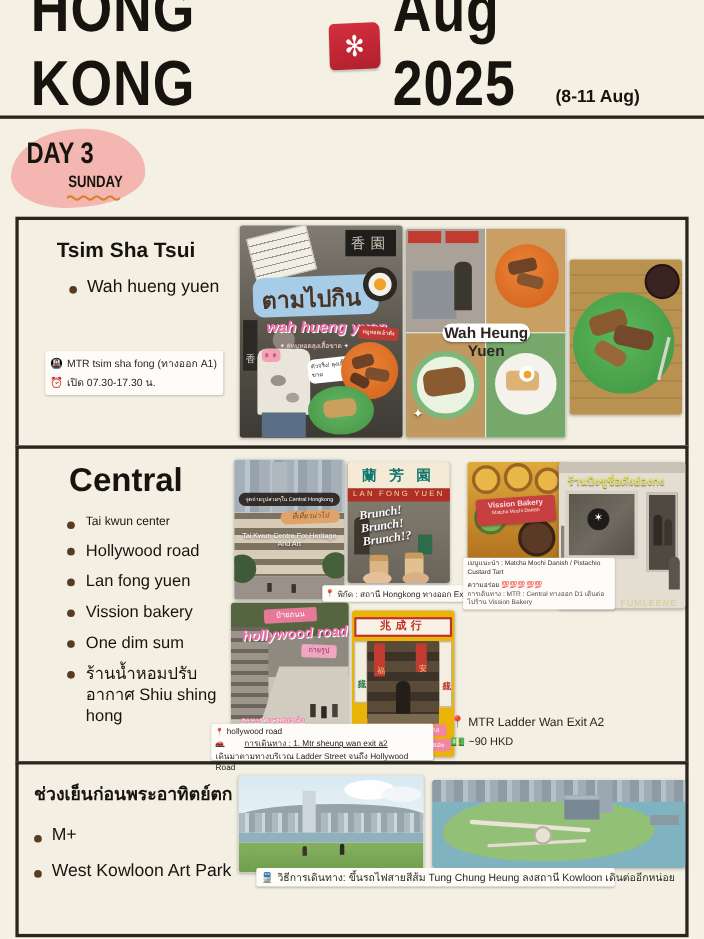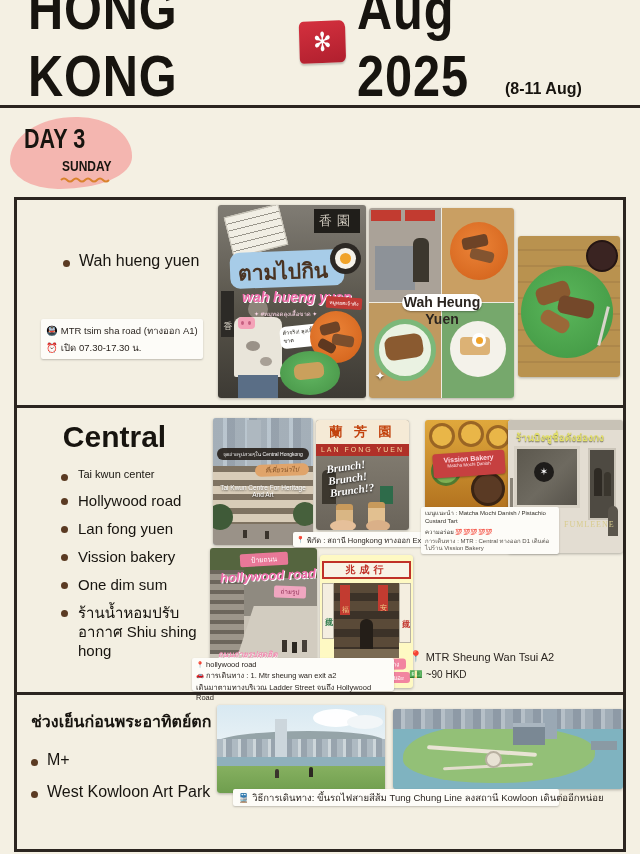--- a/index.html
+++ b/index.html
@@ -38,26 +38,27 @@
   <div class="abs" style="left:10px;top:117px;width:122px;height:72px;background:#f4b6b0;border-radius:55% 45% 60% 40% / 62% 55% 45% 40%;"></div>
   <div class="abs" style="left:24px;top:124px;font-size:27px;font-weight:bold;color:#17140f;"><span class="squeeze">DAY 3</span></div>
   <div class="abs" style="left:62px;top:157px;font-size:15px;font-weight:bold;color:#17140f;"><span class="squeeze">SUNDAY</span></div>
   <svg class="abs" style="left:60px;top:176px;" width="50" height="8" viewBox="0 0 50 8">
     <path d="M1 4 Q 4 1 7 4 T 13 4 T 19 4 T 25 4 T 31 4 T 37 4 T 43 4 T 49 4" stroke="#d9822b" stroke-width="2" fill="none"></path>
   </svg>
 
   <div class="abs" style="left:14px;top:197px;width:612px;height:657px;">
 
     <div class="box" style="top:0;height:211px;">
+      <div class="abs sec-title" style="left:0;top:18px;width:195px;font-size:19px;">Tsim Sha Tsui</div>
       <div class="dot" style="left:46px;top:60px;width:7px;height:7px;"></div>
       <div class="abs hand" style="left:62px;top:52px;font-size:16px;">Wah hueng yuen</div>
       <div class="cap" style="left:24px;top:119px;width:152px;padding:4px 5px;">
         <div style="font-size:9.5px;display:flex;gap:3px;align-items:center;">
           <span>🚇</span>
-          <span>MTR tsim sha road (ทางออก A1)</span>
+          <span>MTR tsim sha fong (ทางออก A1)</span>
         </div>
         <div style="font-size:9.5px;display:flex;gap:3px;align-items:center;margin-top:2px;">
           <span>⏰</span>
           <span>เปิด 07.30-17.30 น.</span>
         </div>
       </div>
 
       <div class="ph" style="left:201px;top:5px;width:148px;height:193px;background:linear-gradient(180deg,#807c74,#575349 55%,#3d3a34);">
         <div class="abs" style="left:96px;top:4px;width:46px;height:24px;background:#201e1a;color:#d2ccc0;font-size:13px;letter-spacing:5px;text-align:center;line-height:24px;">香園</div>
         <div class="abs" style="left:3px;top:86px;width:13px;height:46px;background:#2c2a26;color:#d8d2c6;font-size:9px;writing-mode:vertical-rl;text-align:center;">香</div>
@@ -165,21 +166,21 @@
         <span class="abs c" style="left:-6px;top:86px;width:26px;height:26px;background:#3f5a38;"></span>
         <span class="abs c" style="left:80px;top:84px;width:24px;height:24px;background:#46603c;"></span>
         <span class="abs" style="left:30px;top:112px;width:4px;height:8px;background:#3a342c;"></span>
         <span class="abs" style="left:52px;top:113px;width:4px;height:8px;background:#3a342c;"></span>
         <span class="abs" style="left:4px;top:30px;width:92px;height:12px;background:rgba(40,34,28,.92);border-radius:7px;color:#fff;font-size:5px;text-align:center;line-height:12px;">จุดถ่ายรูปสวยๆใน Central Hongkong</span>
         <span class="abs" style="left:42px;top:46px;width:54px;height:12px;background:#e0a46a;border-radius:6px;color:#7a4a20;font-size:6.5px;font-style:italic;text-align:center;line-height:12px;transform:rotate(-2deg);">ที่เที่ยวน่าไป</span>
         <span class="abs whiteovl" style="left:6px;top:66px;width:88px;font-size:6.5px;text-align:center;">Tai Kwun Centre For Heritage And Art</span>
       </div>
 
       <div class="ph" style="left:299px;top:12px;width:93px;height:110px;background:linear-gradient(180deg,#8a8478,#6a645a);">
-        <span class="abs" style="left:0;top:0;width:93px;height:24px;background:#f5ead6;color:#c2410c;font-size:13px;font-weight:bold;letter-spacing:4px;text-align:center;line-height:24px;">蘭 芳 園</span>
+        <span class="abs" style="left:0;top:0;width:93px;height:24px;background:#f5ead6;color:#0f766e;font-size:13px;font-weight:bold;letter-spacing:4px;text-align:center;line-height:24px;">蘭 芳 園</span>
         <span class="abs" style="left:0;top:24px;width:93px;height:12px;background:#b03028;color:#f5d9a0;font-size:7px;letter-spacing:2px;text-align:center;line-height:12px;">LAN FONG YUEN</span>
         <span class="abs" style="left:64px;top:66px;width:13px;height:18px;background:#2e6b4a;"></span>
         <span class="abs" style="left:6px;top:50px;width:14px;height:34px;background:#3c372e;border-radius:5px 5px 0 0;"></span>
         <span class="abs" style="left:20px;top:84px;width:17px;height:24px;background:#d9b684;border-radius:3px;border-top:6px solid #c89a5c;box-sizing:border-box;"></span>
         <span class="abs" style="left:52px;top:82px;width:17px;height:25px;background:#e2c090;border-radius:3px;border-top:6px solid #c89a5c;box-sizing:border-box;"></span>
         <span class="abs c" style="left:14px;top:100px;width:26px;height:12px;background:#e6c09a;"></span>
         <span class="abs c" style="left:50px;top:100px;width:24px;height:12px;background:#dab088;"></span>
         <div class="abs" style="left:12px;top:40px;transform:rotate(-8deg);font-family:'Liberation Serif','DejaVu Serif',serif;font-style:italic;font-weight:bold;color:#fff;text-shadow:0 1px 2px rgba(0,0,0,.8);font-size:11px;line-height:1.1;">
           <div>Brunch!</div>
           <div>Brunch!</div>
@@ -215,63 +216,63 @@
         <span class="abs" style="left:0;top:0;width:115px;height:10px;background:#c8c2b6;"></span>
         <span class="abs" style="left:6px;top:26px;width:66px;height:62px;background:linear-gradient(135deg,#5c584e,#6e6a60 55%,#56524a);border:3px solid #d8d2c6;box-sizing:border-box;"></span>
         <span class="abs c" style="left:26px;top:42px;width:20px;height:20px;background:#1e1c1a;color:#fff;font-size:10px;text-align:center;line-height:20px;">✶</span>
         <span class="abs" style="left:80px;top:28px;width:28px;height:72px;background:#4e4a42;border:2px solid #cac4b8;box-sizing:border-box;"></span>
         <span class="abs" style="left:86px;top:48px;width:8px;height:28px;background:#2e2a24;border-radius:4px 4px 0 0;"></span>
         <span class="abs" style="left:96px;top:52px;width:7px;height:24px;background:#3a362e;border-radius:4px 4px 0 0;"></span>
         <span class="abs" style="left:100px;top:86px;width:10px;height:30px;background:#5a554c;border-radius:5px 5px 0 0;"></span>
         <span class="abs" style="left:0;top:98px;width:42px;height:35px;background:repeating-linear-gradient(180deg,#cfc9bd 0 6px,#a8a296 6px 9px);"></span>
         <span class="abs" style="left:2px;top:58px;width:3px;height:52px;background:#8a8478;"></span>
         <span class="abs" style="left:8px;top:10px;font-size:10px;font-weight:bold;color:#e3e06a;text-shadow:0 1px 1px rgba(0,0,0,.5);">ร้านบิงซูชื่อดังฮ่องกง</span>
-        <span class="abs" style="left:56px;top:100px;font-family:Liberation Serif, serif;font-size:8px;letter-spacing:1px;color:#d8cc8e;">FUMLEENE</span>
+        <span class="abs" style="left:56px;top:124px;font-family:Liberation Sans, sans-serif;font-size:8px;letter-spacing:1px;color:#d8cc8e;">FUMLEENE</span>
       </div>
 
       <div class="ph" style="left:193px;top:140px;width:107px;height:117px;background:linear-gradient(180deg,#55653f 0 26%,#8f8a80 26% 58%,#c9c2b6 58%);">
         <span class="abs" style="left:0;top:22px;width:34px;height:84px;background:#9c958a;background-image:repeating-linear-gradient(180deg,rgba(60,54,46,.5) 0 4px,transparent 4px 10px);"></span>
         <span class="abs" style="left:34px;top:58px;width:80px;height:60px;background:#d2ccc0;transform:skewX(-18deg);"></span>
         <span class="abs" style="left:72px;top:92px;width:5px;height:12px;background:#3a342c;"></span>
         <span class="abs" style="left:82px;top:94px;width:5px;height:11px;background:#2c2822;"></span>
         <span class="abs" style="left:92px;top:92px;width:5px;height:12px;background:#46413a;"></span>
         <span class="abs" style="left:30px;top:5px;width:48px;height:13px;background:#e87898;color:#fff;font-size:7px;text-align:center;line-height:13px;border-radius:2px;transform:rotate(-3deg);">ป้ายถนน</span>
         <span class="abs scriptpink" style="left:10px;top:20px;font-size:13px;transform:rotate(-3deg);">hollywood road</span>
         <span class="abs" style="left:64px;top:38px;width:32px;height:12px;background:#f0a6c0;color:#8a2a50;font-size:6.5px;text-align:center;line-height:12px;border-radius:2px;transform:rotate(2deg);">ถ่ายรูป</span>
         <span class="abs" style="left:8px;top:100px;font-size:8px;font-style:italic;font-weight:bold;color:#f08cb0;text-shadow:0 1px 0 #fff;">ถนนถ่ายรูปสุดฮิต</span>
       </div>
       <div class="cap" style="left:175px;top:250px;width:202px;height:33px;padding:2px 4px;box-sizing:border-box;z-index:5;">
         <div style="display:flex;gap:2px;align-items:center;">
           <span style="font-size:6.5px;">📍</span>
           <span style="font-size:7.5px;color:#2b2520;">hollywood road</span>
         </div>
-        <div style="display:flex;gap:2px;align-items:center;">
+        <div style="display:flex;gap:18px;align-items:center;text-decoration:underline;">
           <span style="font-size:6.5px;">🚗</span>
           <span style="font-size:7.5px;color:#2b2520;">การเดินทาง : 1. Mtr sheung wan exit a2</span>
         </div>
         <div style="font-size:7.5px;color:#2b2520;">เดินมาตามทางบริเวณ Ladder Street จนถึง Hollywood Road</div>
       </div>
 
-      <div class="ph" style="left:303px;top:147px;width:93px;height:133px;background:#fef9c3;">
+      <div class="ph" style="left:303px;top:147px;width:93px;height:133px;background:#eab308;">
         <span class="abs" style="left:2px;top:6px;width:89px;height:18px;background:#f8f2e6;border:2px solid #c03028;box-sizing:border-box;color:#c03028;font-size:10px;font-weight:bold;letter-spacing:4px;text-align:center;line-height:14px;">兆成行</span>
         <span class="abs" style="left:2px;top:28px;width:12px;height:56px;background:#f4eee0;border:1px solid #b8b2a4;box-sizing:border-box;writing-mode:vertical-rl;color:#2e7a4a;font-size:8px;text-align:center;">兆成行</span>
         <span class="abs" style="left:79px;top:28px;width:12px;height:60px;background:#f4eee0;border:1px solid #b8b2a4;box-sizing:border-box;writing-mode:vertical-rl;color:#c03028;font-size:8px;text-align:center;">兆成行</span>
         <span class="abs" style="left:14px;top:28px;width:65px;height:70px;background:#3c3228;background-image:repeating-linear-gradient(180deg,#5a4a38 0 10px,#3c3228 10px 18px);"></span>
         <span class="abs" style="left:20px;top:30px;width:10px;height:30px;background:#c23b30;color:#f0d088;font-size:7px;writing-mode:vertical-rl;text-align:center;">福</span>
         <span class="abs" style="left:58px;top:30px;width:10px;height:26px;background:#c23b30;color:#f0d088;font-size:7px;writing-mode:vertical-rl;text-align:center;">安</span>
         <span class="abs" style="left:40px;top:64px;width:13px;height:34px;background:#241e18;border-radius:6px 6px 0 0;"></span>
         <span class="abs" style="left:14px;top:94px;width:65px;height:9px;background:#7a6a52;"></span>
         <span class="abs" style="left:10px;top:104px;width:76px;height:11px;background:#f285a0;border-radius:3px;color:#fff;font-size:6.5px;text-align:center;line-height:11px;transform:rotate(-1deg);">พิกัดร้านน้ำหอมฮ่องกง</span>
         <span class="abs" style="left:6px;top:117px;width:84px;height:11px;background:#f285a0;border-radius:3px;color:#fff;font-size:6.5px;text-align:center;line-height:11px;">ราคาดี มีกลิ่นให้เลือกเยอะมาก</span>
         <span class="abs" style="left:1px;top:105px;font-size:9px;">🇭🇰</span>
       </div>
 
       <div class="abs" style="left:392px;top:242px;display:flex;gap:3px;align-items:center;">
         <span style="font-size:11px;color:#d03030;">📍</span>
-        <span style="font-size:11px;color:#2b2520;">MTR Sheung Wan Tsui A2</span>
+        <span style="font-size:11px;color:#2b2520;">MTR Ladder Wan Exit A2</span>
       </div>
       <div class="abs" style="left:392px;top:260px;display:flex;gap:3px;align-items:center;">
         <span style="font-size:11px;">💵</span>
         <span style="font-size:10px;color:#2b2520;">~90 HKD</span>
       </div>
     </div>
 
     <div class="box" style="top:495px;height:160px;">
       <div class="abs hand" style="left:14px;top:14px;width:200px;font-size:16px;font-weight:bold;">ช่วงเย็นก่อนพระอาทิตย์ตก</div>
       <div class="dot" style="left:14px;top:64px;width:7px;height:7px;"></div>
@@ -297,17 +298,17 @@
         <span class="abs" style="left:150px;top:0;width:14px;height:30px;background:#9aa8b4;"></span>
         <span class="abs" style="left:120px;top:14px;width:32px;height:22px;background:#7a8894;border-top:4px solid #aab6c0;box-sizing:border-box;"></span>
         <span class="abs" style="left:34px;top:40px;width:110px;height:4px;background:#e9e4d4;transform:rotate(4deg);border-radius:2px;"></span>
         <span class="abs" style="left:50px;top:56px;width:90px;height:3px;background:#e2ddcc;transform:rotate(-3deg);border-radius:2px;"></span>
         <span class="abs c" style="left:92px;top:42px;width:17px;height:17px;background:#e8e2d4;border:2px solid #b8b0a0;box-sizing:border-box;"></span>
         <span class="abs" style="left:198px;top:32px;width:26px;height:9px;background:#8a9aa4;"></span>
       </div>
 
       <div class="cap" style="left:216px;top:94px;width:326px;height:17px;display:flex;align-items:center;gap:3px;padding:0 5px;box-sizing:border-box;z-index:5;">
         <span style="font-size:9px;">🚆</span>
-        <span style="font-size:9.5px;color:#2b2520;white-space:nowrap;">วิธีการเดินทาง: ขึ้นรถไฟสายสีส้ม Tung Chung Line ลงสถานี Kowloon เดินต่ออีกหน่อย</span>
+        <span style="font-size:9.5px;color:#2b2520;white-space:nowrap;">วิธีการเดินทาง: ขึ้นรถไฟสายสีส้ม Tung Chung Heung ลงสถานี Kowloon เดินต่ออีกหน่อย</span>
       </div>
     </div>
   </div>
 </div>
 
 </body></html>

